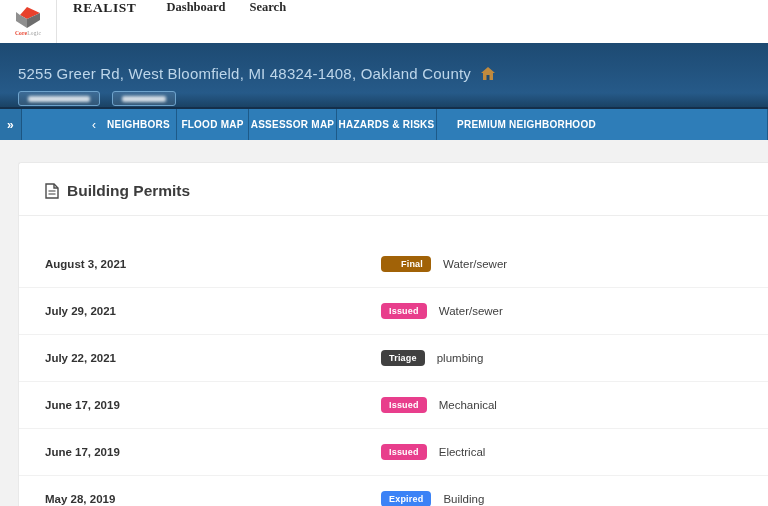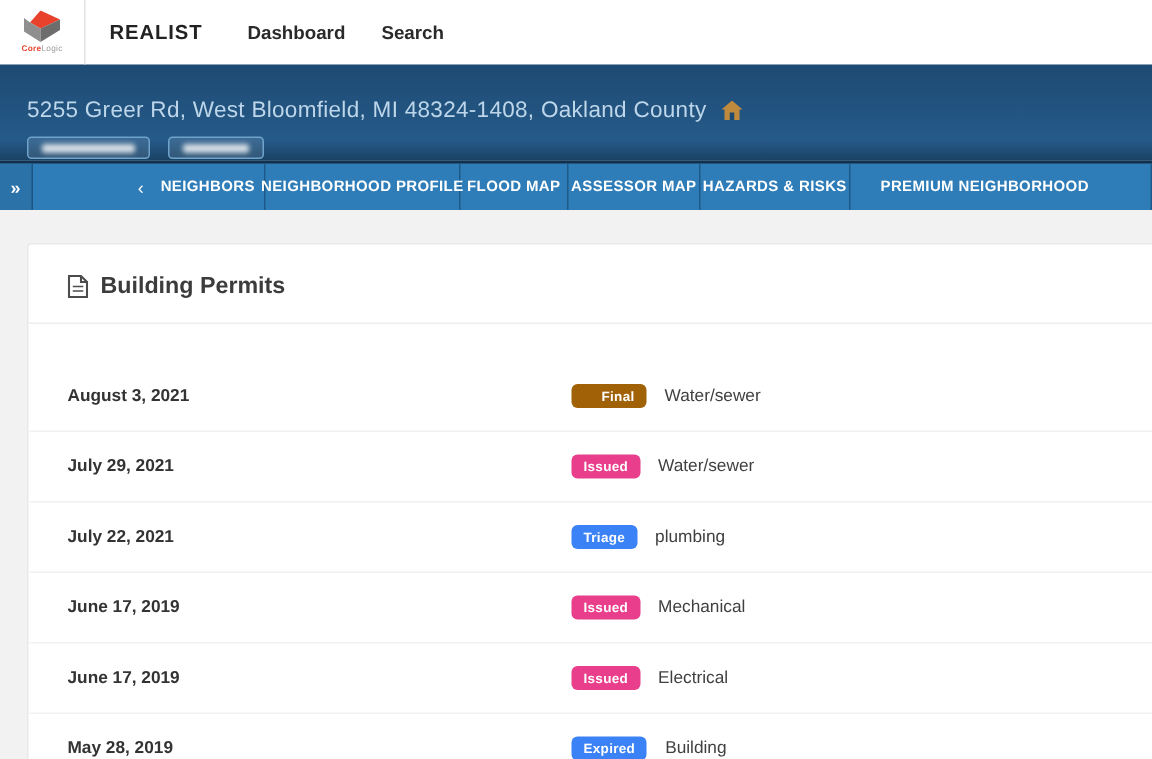--- a/index.html
+++ b/index.html
@@ -1,20 +1,20 @@
 <!DOCTYPE html>
 <html><head>
 <meta charset="utf-8">
 <style>
   * { margin:0; padding:0; box-sizing:border-box; }
   html,body { width:768px; height:506px; overflow:hidden;
     font-family:"Liberation Sans", sans-serif; background:#f2f2f2; }
 
   
-  .topbar { height:43px; background:#ffffff; display:flex; align-items:center; }
+  .topbar { height:43px; background:#ffffff; display:flex; align-items:flex-start;font-family:Liberation Serif, serif; }
   .logo-block { width:57px; height:100%; border-right:1px solid #e2e2e2;
     display:flex; flex-direction:column; align-items:center; justify-content:center; }
   .logo-block svg { display:block; }
   .logo-text { font-size:5.5px; letter-spacing:.2px; margin-top:1px; }
   .logo-core { color:#e8412c; font-weight:bold; }
   .logo-logic { color:#9a9a9a; }
   .app-title { margin-left:16px; font-size:13.5px; font-weight:bold;
     color:#222; letter-spacing:.6px; }
   .topnav { display:flex; margin-left:30px; gap:24px; }
   .topnav-item { font-size:12.5px; font-weight:600; color:#2a2a2a; cursor:pointer; }
@@ -104,21 +104,20 @@
         <span class="pill-redact"></span>
       </div>
   </div>
 </section>
 
 <nav class="tabbar">
   <div class="tabseg expand">»</div>
   <div class="tabseg back">BACK</div>
   <div class="tabseg scroll">‹</div>
   <div class="tabseg t-neighbors">NEIGHBORS</div>
-  <div class="tabseg t-profile">NEIGHBORHOOD PROFILE</div>
   <div class="tabseg t-flood">FLOOD MAP</div>
   <div class="tabseg t-assessor">ASSESSOR MAP</div>
   <div class="tabseg t-hazards">HAZARDS &amp; RISKS</div>
   <div class="tabseg t-premium">PREMIUM NEIGHBORHOOD</div>
 </nav>
 
 <main class="main">
   <div class="card">
     <div class="card-header">
       <svg class="doc-icon" width="14" height="16" viewBox="0 0 14 16">
@@ -136,21 +135,21 @@
         <span class="p-badge" style="background-color: #a16207; padding-left: 20px;">Final</span>
         <span class="p-type">Water/sewer</span>
       </div>
       <div class="permit-row">
         <span class="p-date">July 29, 2021</span>
         <span class="p-badge" style="background-color: rgb(232, 62, 140);">Issued</span>
         <span class="p-type">Water/sewer</span>
       </div>
       <div class="permit-row">
         <span class="p-date">July 22, 2021</span>
-        <span class="p-badge" style="background-color: #3b82f6;">Triage</span>
+        <span class="p-badge" style="background-color: #404040;">Triage</span>
         <span class="p-type">plumbing</span>
       </div>
       <div class="permit-row">
         <span class="p-date">June 17, 2019</span>
         <span class="p-badge" style="background-color: rgb(232, 62, 140);">Issued</span>
         <span class="p-type">Mechanical</span>
       </div>
       <div class="permit-row">
         <span class="p-date">June 17, 2019</span>
         <span class="p-badge" style="background-color: rgb(232, 62, 140);">Issued</span>

